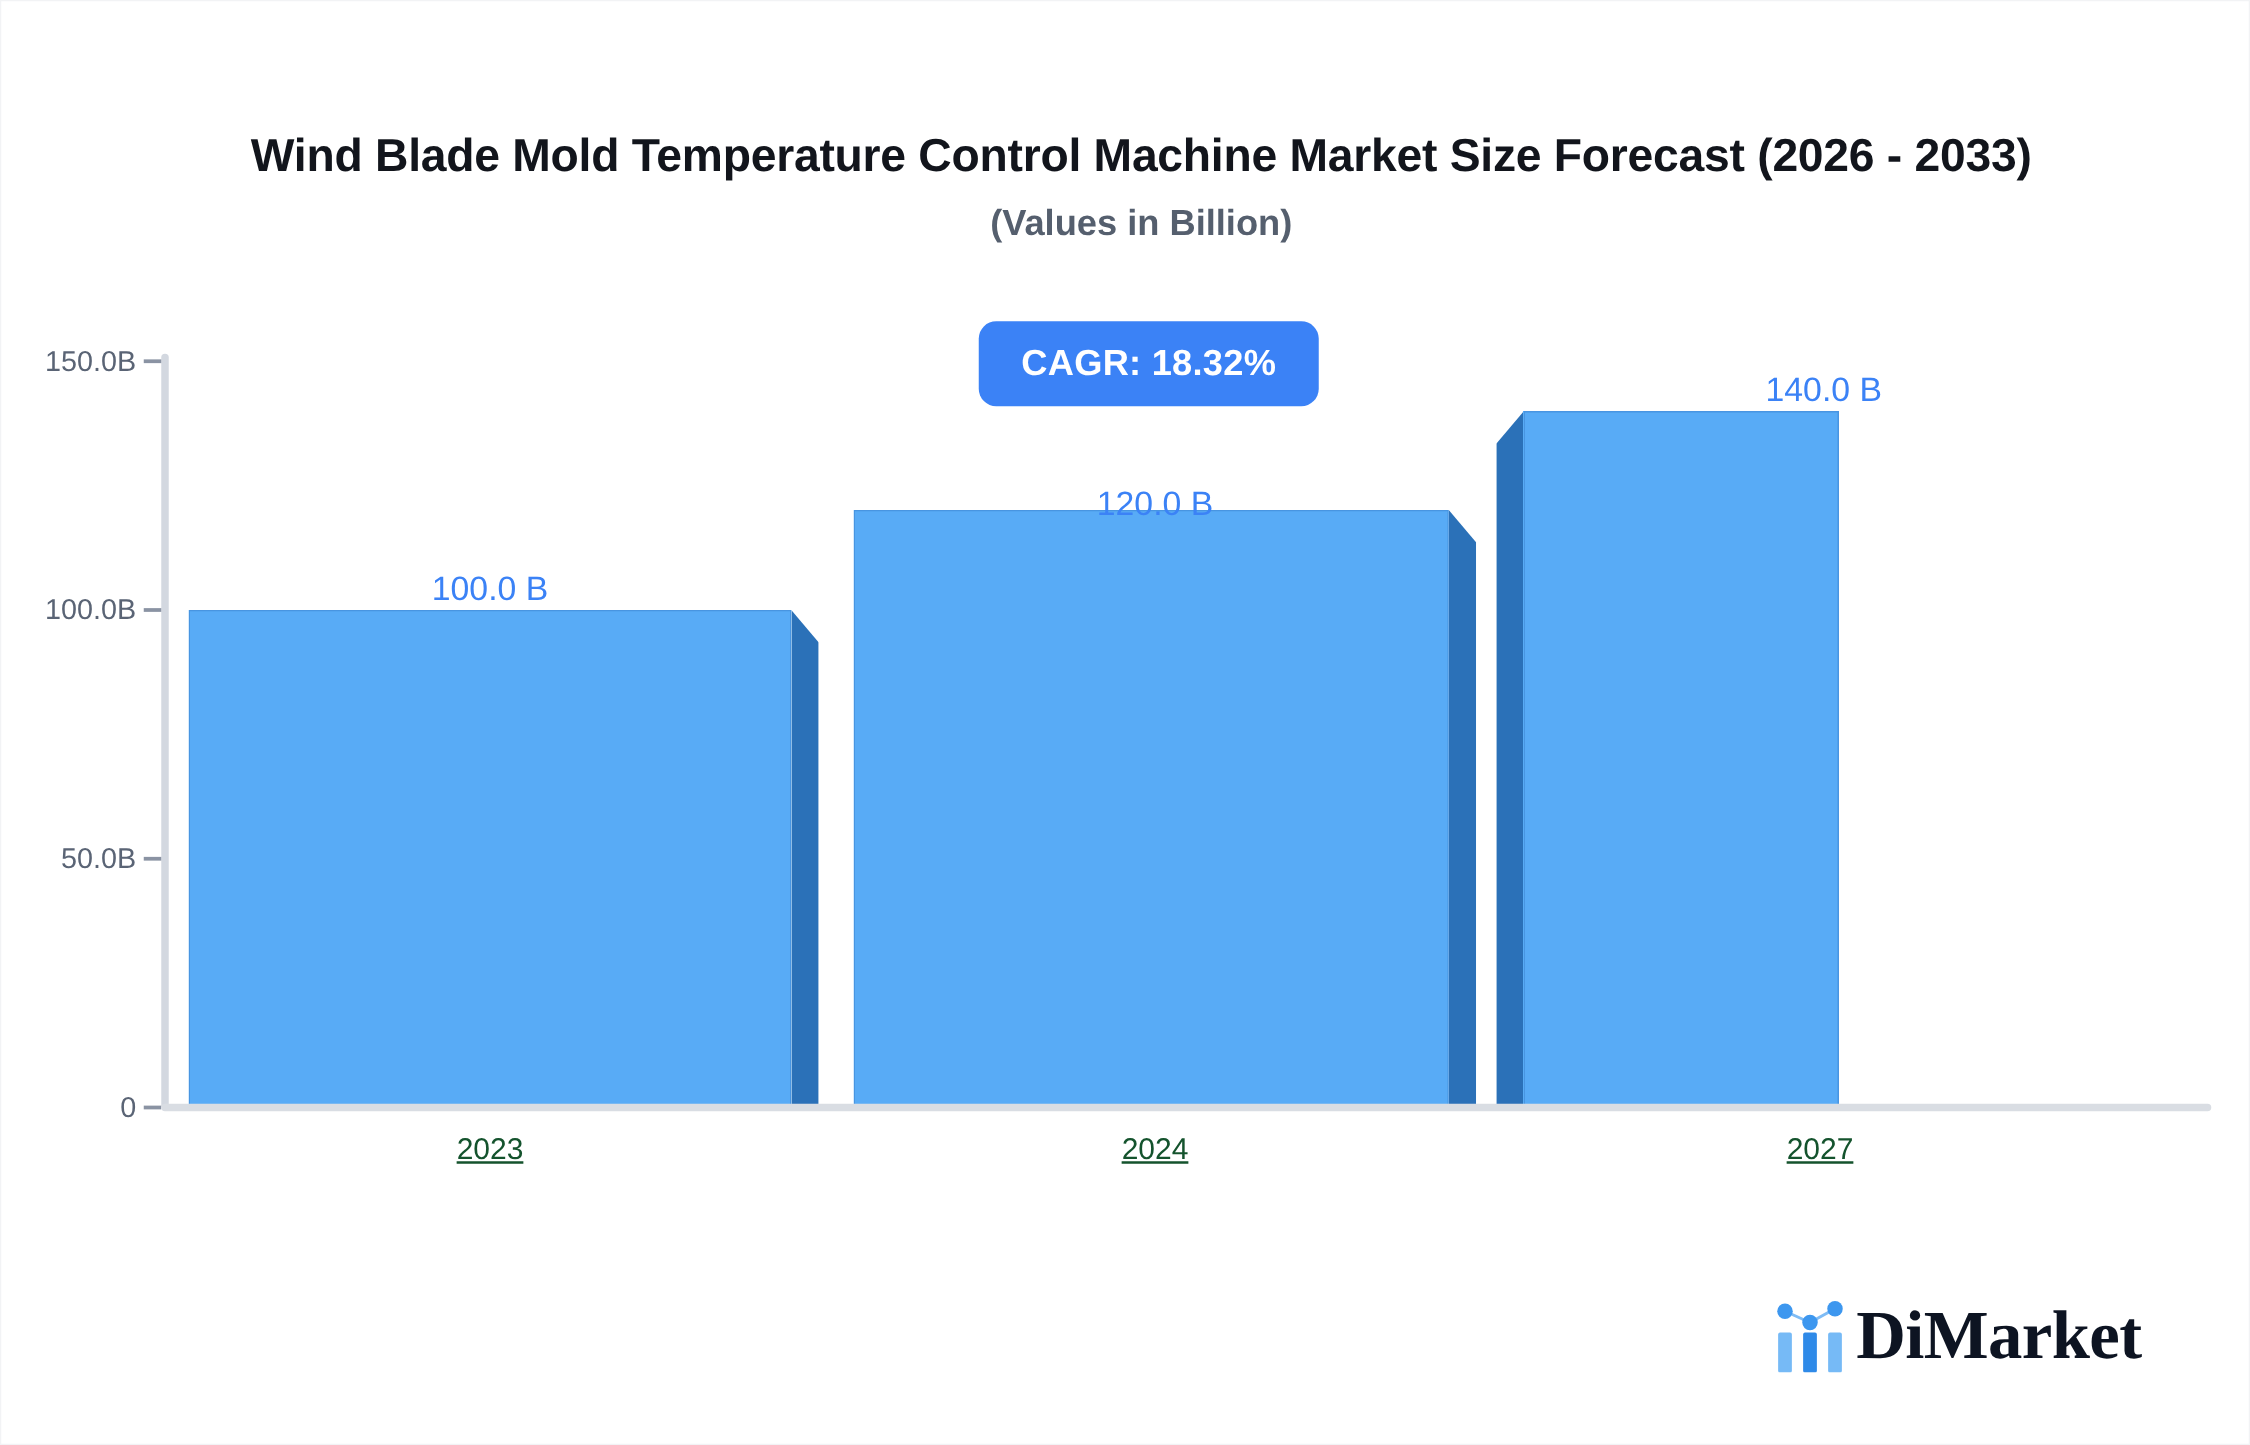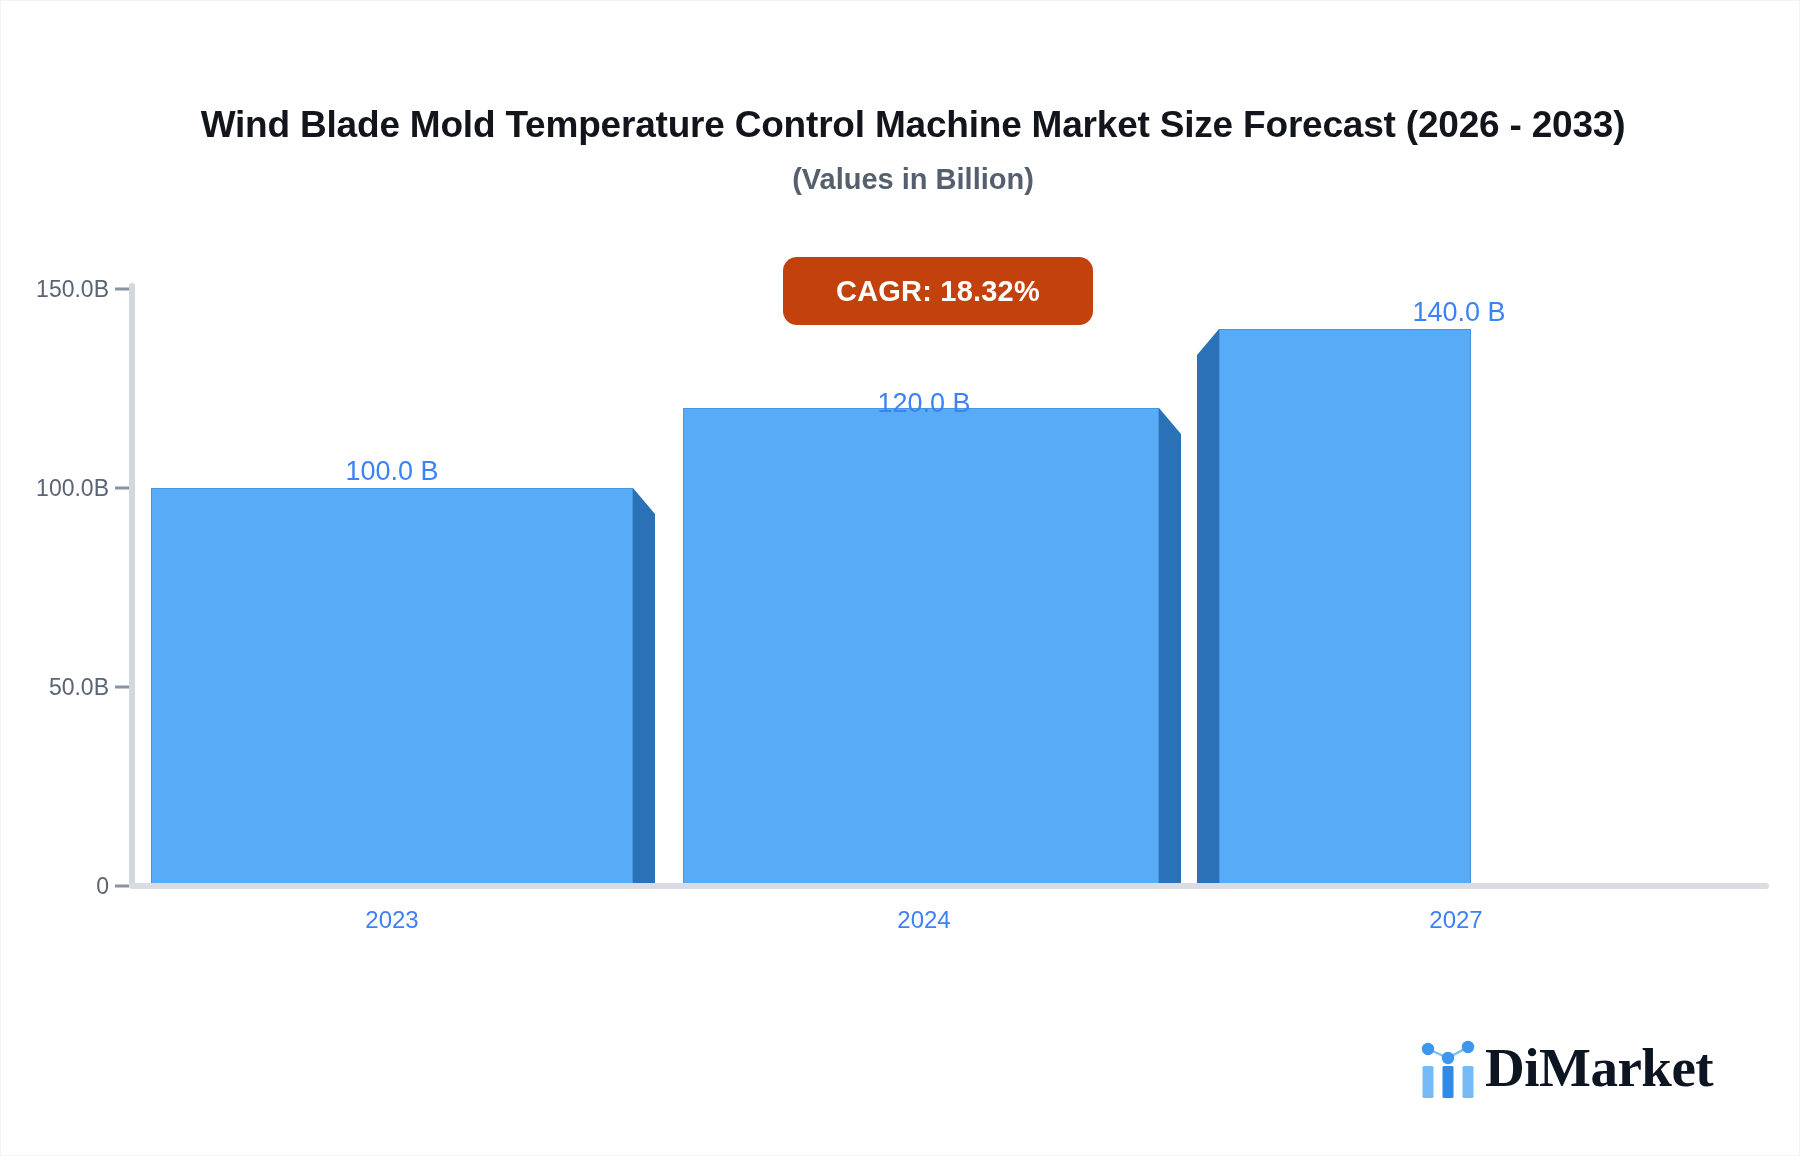--- a/index.html
+++ b/index.html
@@ -45,23 +45,23 @@
     font-weight: bold;
     color: #555f6e;
     line-height: 1.1;
   }
 
   
   .cagr-badge {
     position: absolute;
     left: 782px;
     top: 256px;
-    width: 310px;
+    width: 272px;
     height: 68px;
-    background: #c2410c;
+    background: #3b82f6;
     border-radius: 14px;
     display: flex;
     align-items: center;
     justify-content: center;
     color: #ffffff;
     font-size: 29px;
     font-weight: bold;
     letter-spacing: 0.2px;
     z-index: 6;
   }
@@ -115,24 +115,25 @@
     width: 14px;
     height: 3px;
     background: #8a93a3;
     transform: translateY(-50%);
   }
 
   .x-tick-label {
     position: absolute;
     top: 905px;
     font-size: 24px;
-    color: #3b82f6;
+    color: #14532d;
     text-align: right;
     transform: translateX(-50%);
     white-space: nowrap;
+    text-decoration: underline;
   }
 
   
   .bar {
     position: absolute;
     background: #58abf6;
     box-shadow: 0 0 0 1px rgba(43,110,185,0.35) inset;
   }
   .bar-face-right {
     position: absolute;

